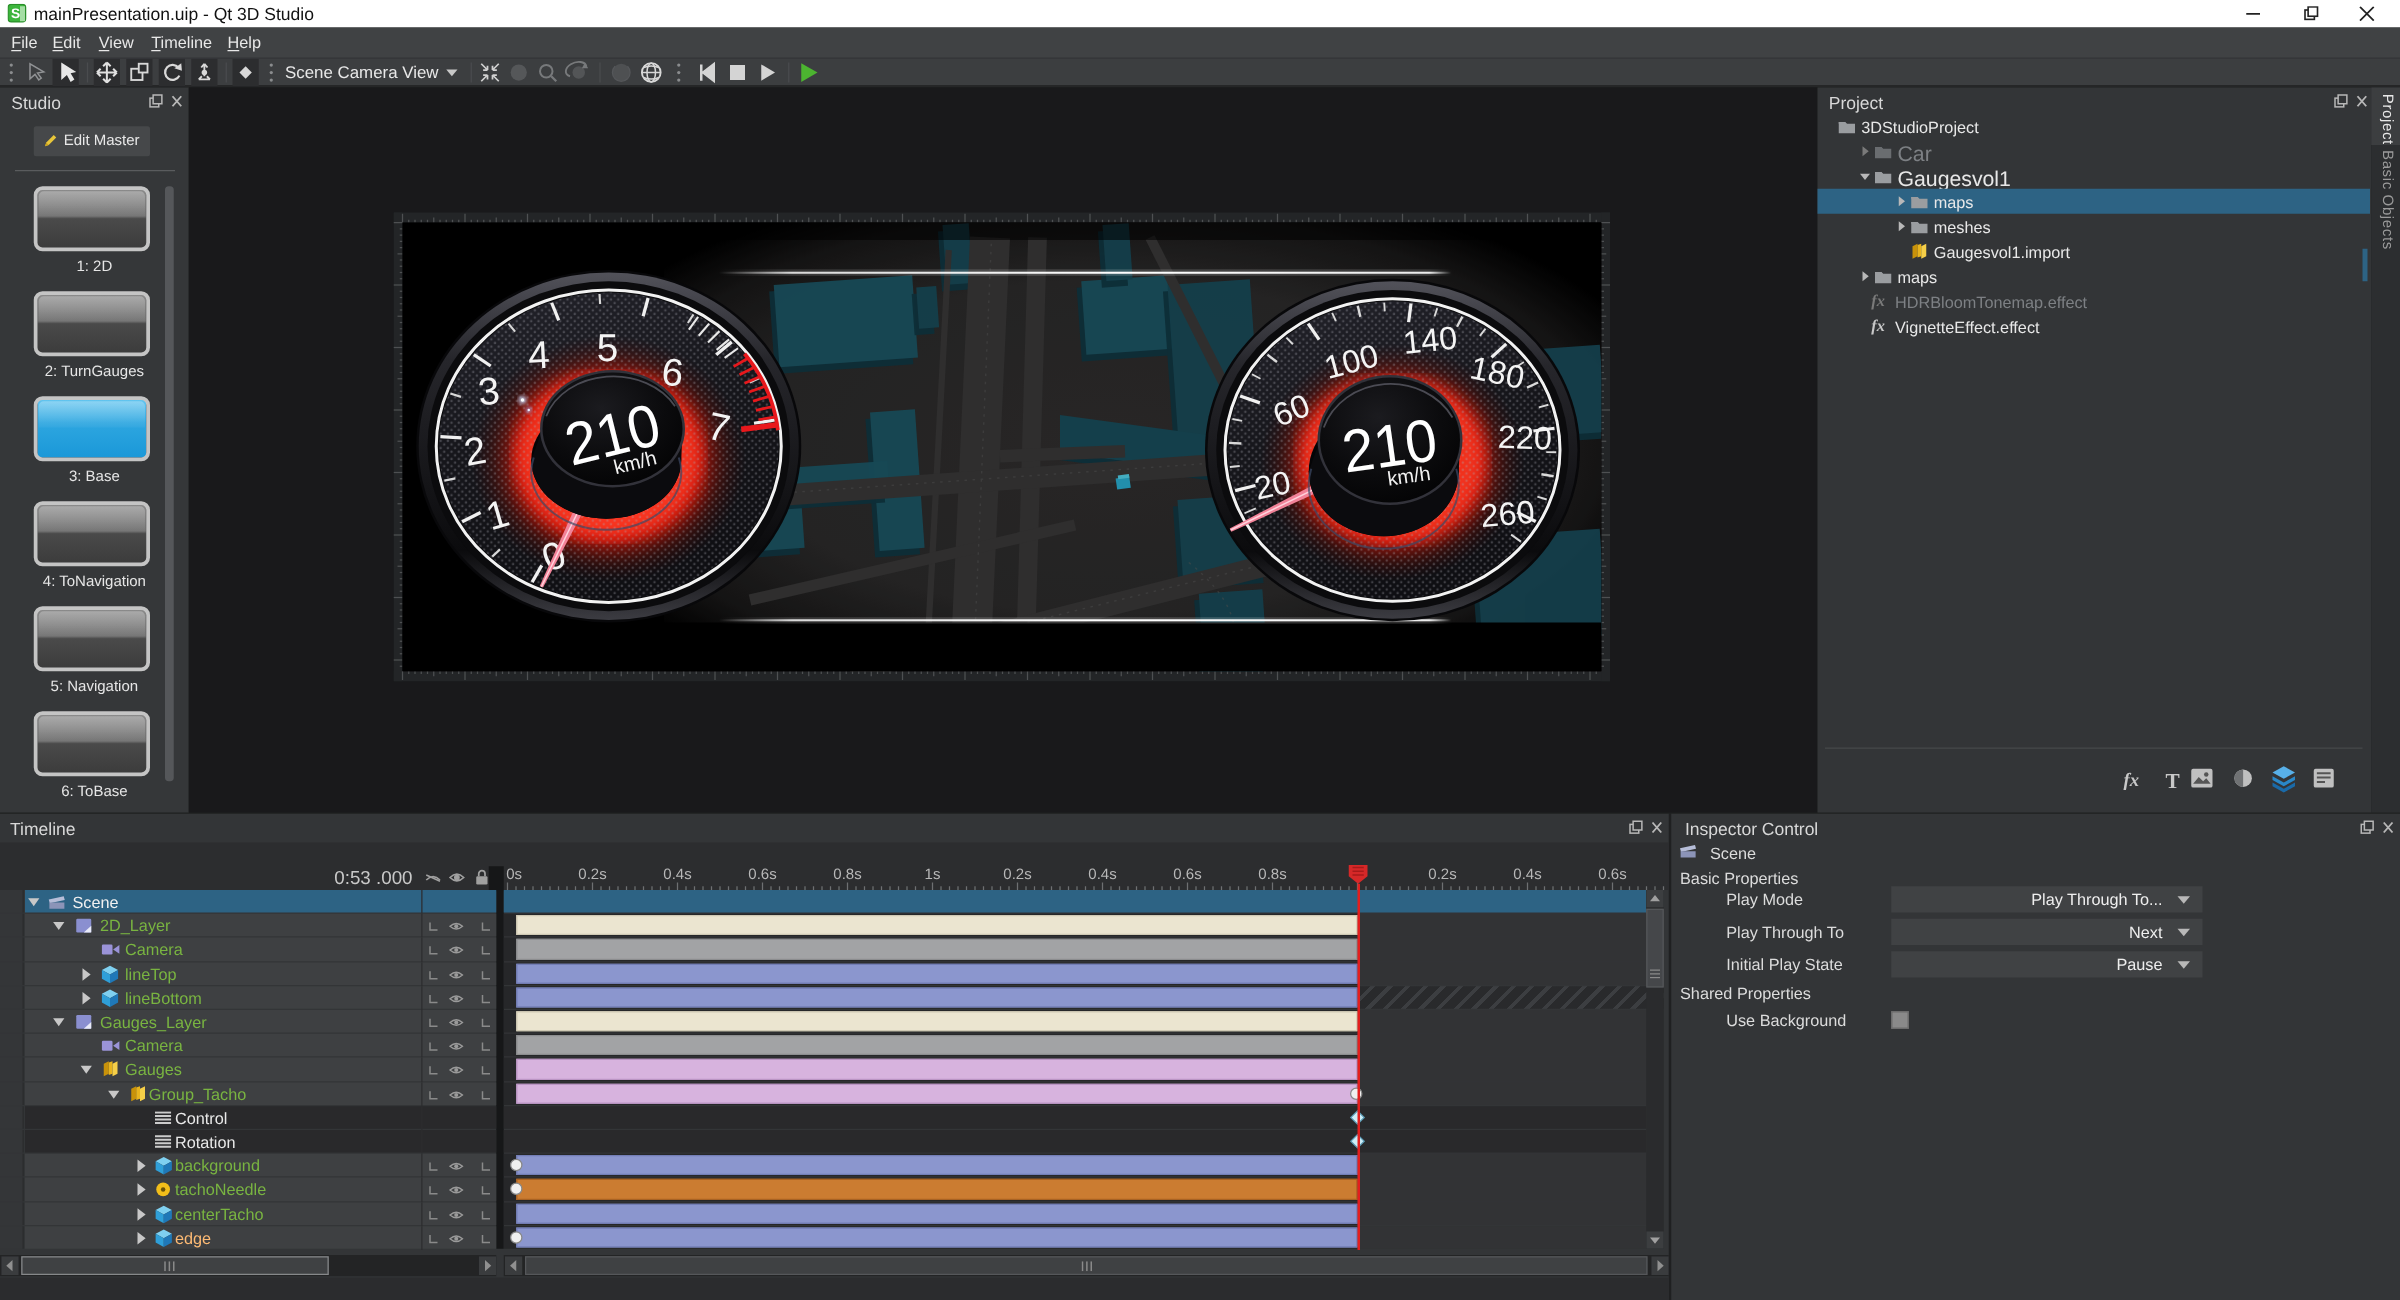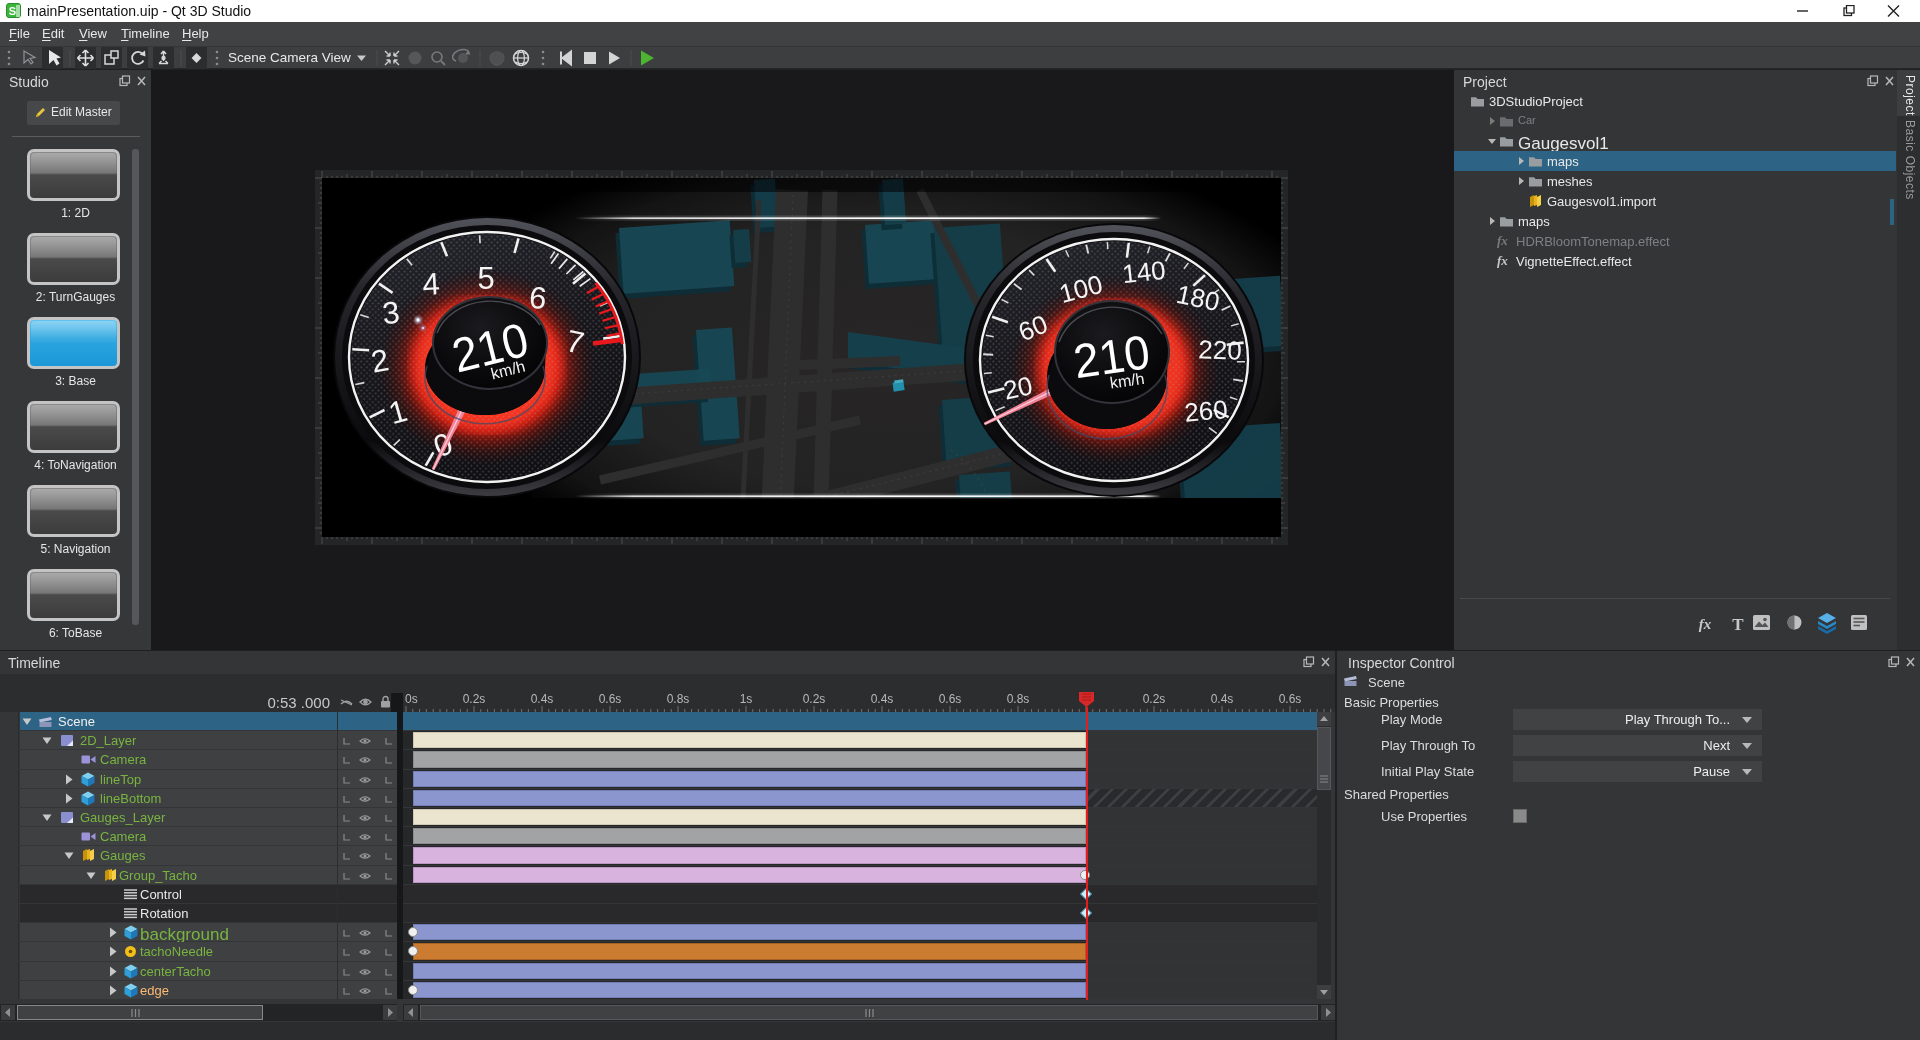--- a/index.html
+++ b/index.html
@@ -953,21 +953,21 @@
       <path d="M1 2.5 L6 2.5 L7.5 4 L1 4 Z" fill="#9a9da0"></path>
     </svg>
     <span class="abs" style="left:35px;top:24px;font-size:13px;color:#e8e8e8">3DStudioProject</span>
     <svg class="abs" style="left:33px;top:46px" width="10" height="10" viewBox="0 0 10 10">
       <path d="M3 1 L8 5 L3 9 Z" fill="#7a7a7a"></path>
     </svg>
     <svg class="abs" style="left:45px;top:45px" width="15" height="13" viewBox="0 0 15 13">
       <path d="M1 2.5 L6 2.5 L7.5 4 L14 4 L14 11.5 L1 11.5 Z" fill="#6a6d70"></path>
       <path d="M1 2.5 L6 2.5 L7.5 4 L1 4 Z" fill="#6a6d70"></path>
     </svg>
-    <span class="abs" style="left:64px;top:44px;font-size:11px;color:#7d8084">Car</span>
+    <span class="abs" style="left:64px;top:44px;font-size:17px;color:#7d8084">Car</span>
     <svg class="abs" style="left:33px;top:66px" width="10" height="10" viewBox="0 0 10 10">
       <path d="M1 3 L9 3 L5 8 Z" fill="#b8b8b8"></path>
     </svg>
     <svg class="abs" style="left:45px;top:65px" width="15" height="13" viewBox="0 0 15 13">
       <path d="M1 2.5 L6 2.5 L7.5 4 L14 4 L14 11.5 L1 11.5 Z" fill="#9a9da0"></path>
       <path d="M1 2.5 L6 2.5 L7.5 4 L1 4 Z" fill="#9a9da0"></path>
     </svg>
     <span class="abs" style="left:64px;top:64px;font-size:17px;color:#e8e8e8">Gaugesvol1</span>
     <div class="abs" style="left:0;top:81px;width:442px;height:20px;background:#2d6384"></div>
     <svg class="abs" style="left:62px;top:86px" width="10" height="10" viewBox="0 0 10 10">
@@ -1383,21 +1383,21 @@
     <div class="abs" style="left:0;top:272px;width:19px;height:18px;background:#343638;border-right:1px solid #2a2b2d"></div>
     <div class="abs" style="left:20px;top:272px;width:377px;height:18px;background:#3e4042"></div>
     <svg class="abs" style="left:109px;top:276px" width="8" height="11" viewBox="0 0 8 11">
       <path d="M1 0.5 L7.5 5.5 L1 10.5 Z" fill="#c8c8c8"></path>
     </svg>
     <svg class="abs" style="left:124px;top:274px" width="14" height="15" viewBox="0 0 14 15">
       <path d="M7 0.5 L13.5 4 L7 7.5 L0.5 4 Z" fill="#7fd0f0"></path>
       <path d="M0.5 4 L7 7.5 L7 14.5 L0.5 11 Z" fill="#2f9fd8"></path>
       <path d="M13.5 4 L7 7.5 L7 14.5 L13.5 11 Z" fill="#1f78b8"></path>
     </svg>
-    <span class="abs" style="left:140px;top:274px;font-size:17px;color:#79b441">background</span>
+    <span class="abs" style="left:140px;top:274px;font-size:13px;color:#79b441">background</span>
     <svg class="abs" style="left:343px;top:277px" width="50" height="10" viewBox="0 0 50 10">
       <path d="M1 2 L1 8 L7 8" fill="none" stroke="#8a8a8a" stroke-width="1.2"></path>
       <path d="M17 5 Q22 0.5 27 5 Q22 9.5 17 5 Z" fill="none" stroke="#9a9a9a" stroke-width="1.1"></path>
       <circle cx="22" cy="5" r="1.6" fill="#9a9a9a"></circle>
       <path d="M43 2 L43 8 L49 8" fill="none" stroke="#8a8a8a" stroke-width="1.2"></path>
     </svg>
     <div class="abs" style="left:337px;top:272px;width:1px;height:19px;background:#2c2d2f"></div>
     <div class="abs" style="left:0;top:291px;width:19px;height:19px;background:#343638;border-right:1px solid #2a2b2d"></div>
     <div class="abs" style="left:20px;top:291px;width:377px;height:19px;background:#3e4042"></div>
     <svg class="abs" style="left:109px;top:295px" width="8" height="11" viewBox="0 0 8 11">
@@ -1577,14 +1577,14 @@
     </div>
     <span class="ilbl" style="left:44px;top:87px">Play Through To</span>
     <div class="drop" style="top:84px">
       <span>Next</span>
     </div>
     <span class="ilbl" style="left:44px;top:113px">Initial Play State</span>
     <div class="drop" style="top:110px">
       <span>Pause</span>
     </div>
     <span class="ilbl" style="left:7px;top:136px">Shared Properties</span>
-    <span class="ilbl" style="left:44px;top:158px">Use Properties</span>
+    <span class="ilbl" style="left:44px;top:158px">Use Background</span>
     <div class="abs" style="left:176px;top:158px;width:14px;height:14px;background:#8a8a8a;border:1px solid #6a6a6a"></div>
   </div>
 </body></html>

